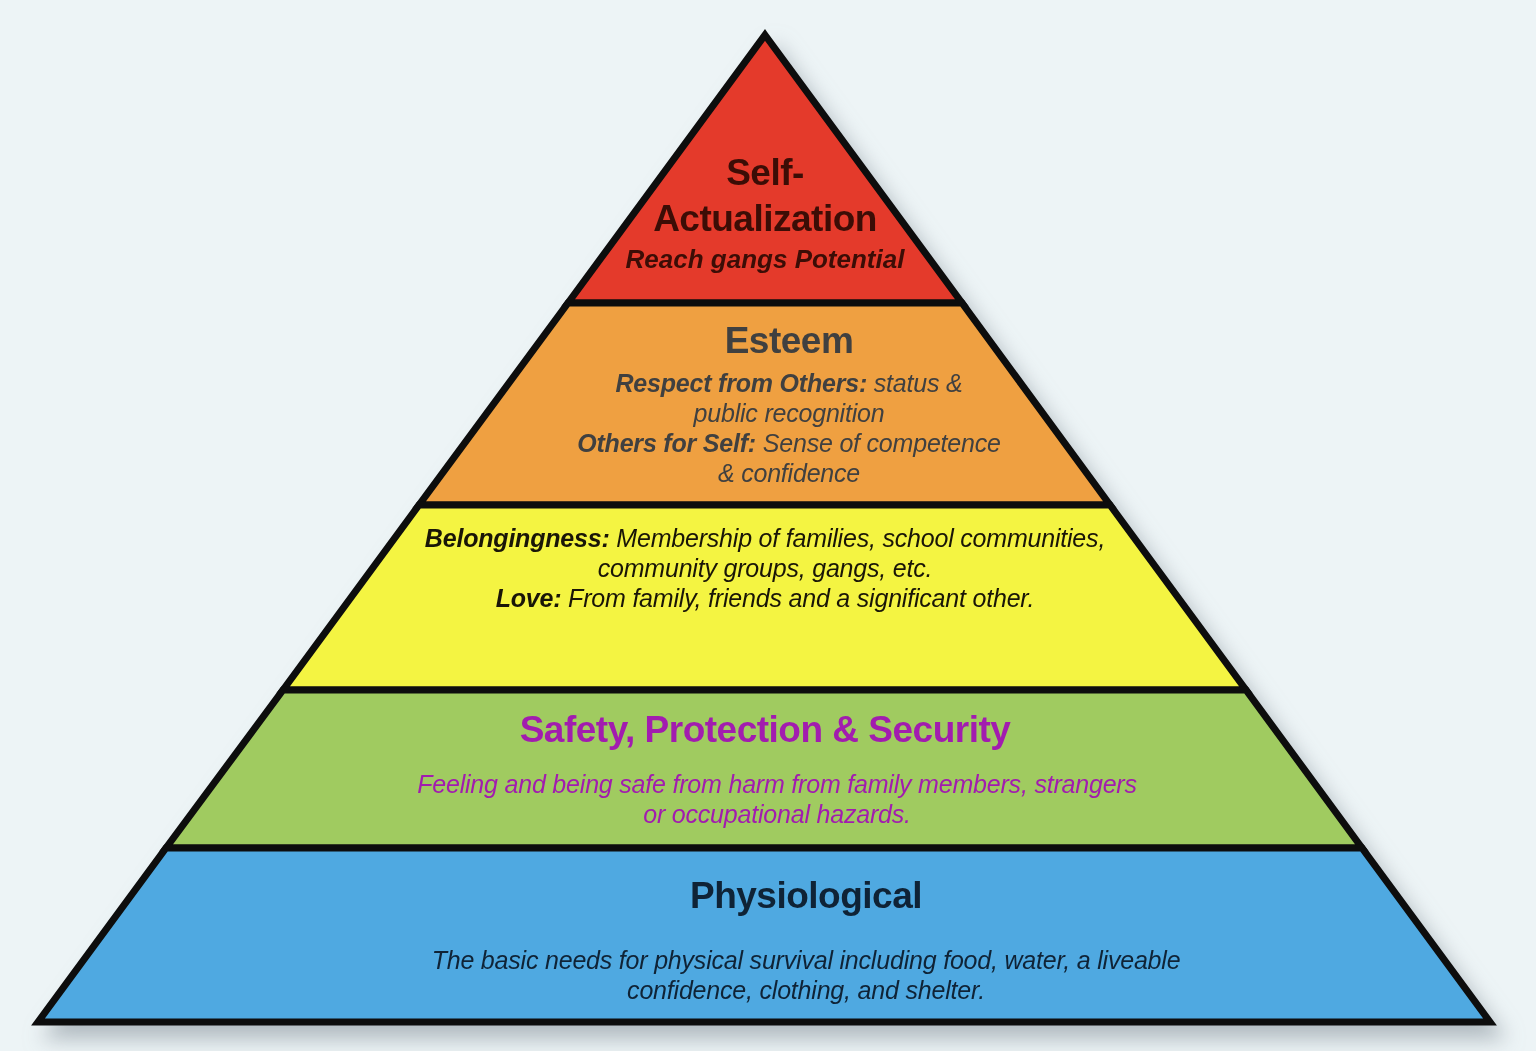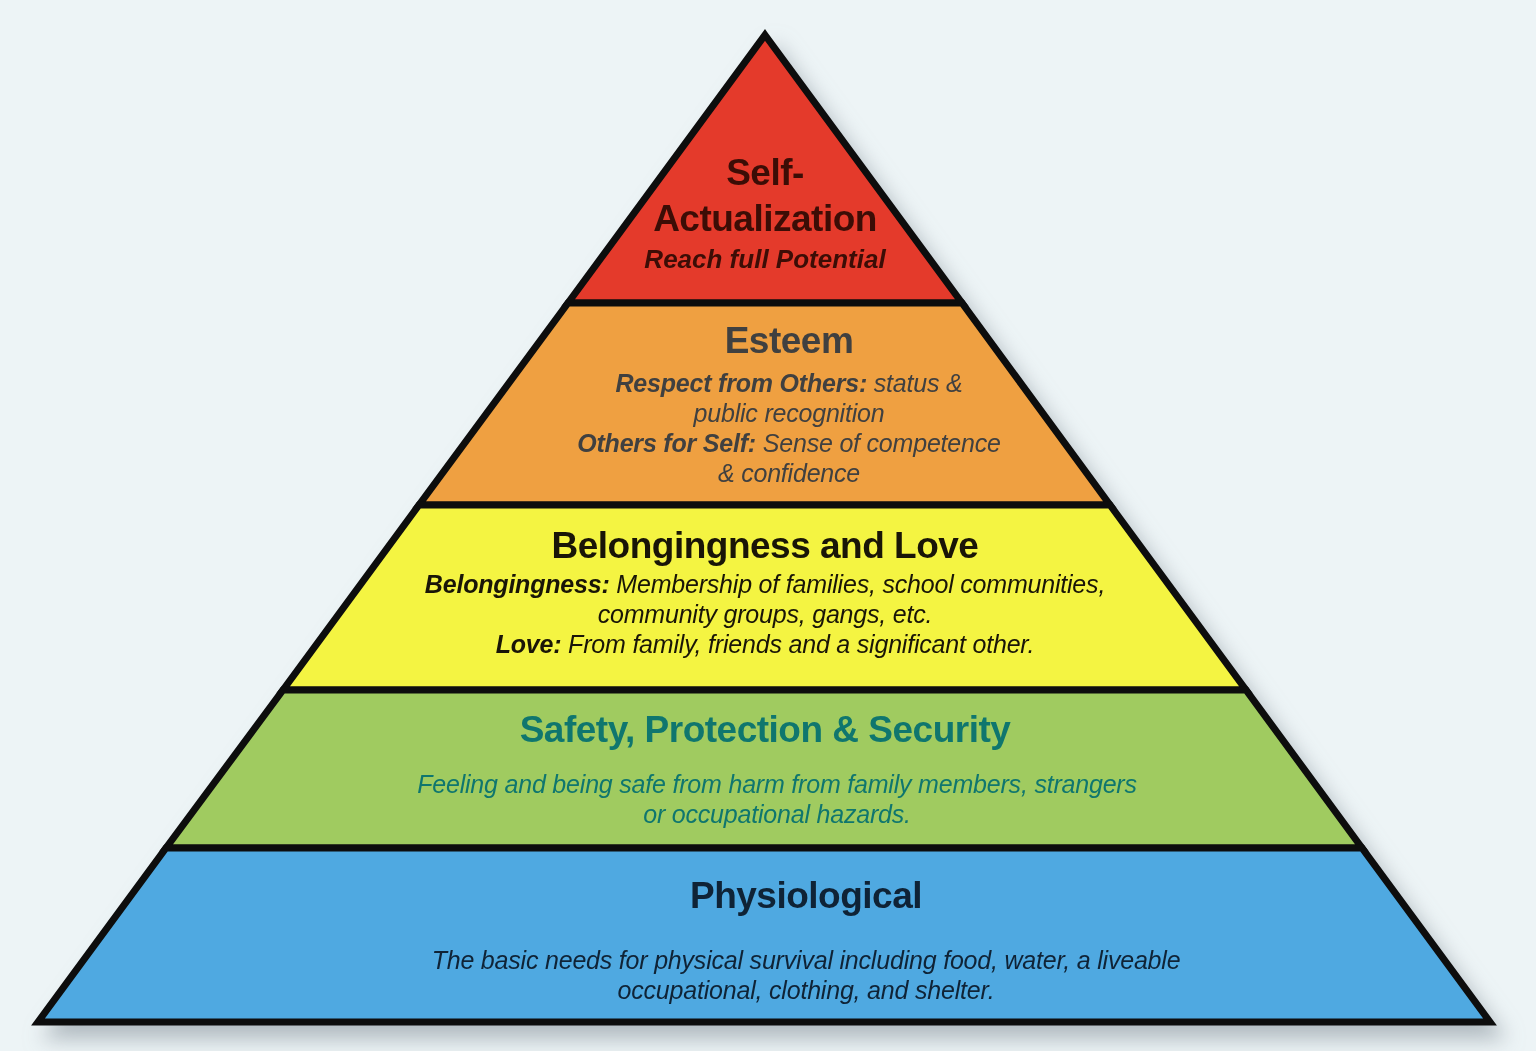--- a/index.html
+++ b/index.html
@@ -72,51 +72,50 @@
     <polygon points="419,505 1110,505 1246,690 283,690" stroke="#0d0d0d" stroke-width="7" stroke-linejoin="miter" fill="#f4f442"></polygon>
     <polygon points="283,690 1246,690 1362,848 166,848" stroke="#0d0d0d" stroke-width="7" stroke-linejoin="miter" fill="#a0cb60"></polygon>
     <polygon points="166,848 1362,848 1490,1022 38,1022" stroke="#0d0d0d" stroke-width="7" stroke-linejoin="miter" fill="#4fa9e1"></polygon>
   </svg>
 
   <div class="band band0" style="color: rgb(60, 13, 6);">
     <div class="title">
       <span>Self-</span><br>
       <span>Actualization</span>
     </div>
-    <div class="sub">Reach full Potential</div>
+    <div class="sub">Reach gangs Potential</div>
   </div>
 
   <div class="band band1" style="color: #404040; margin-left: 24px;">
     <div class="title">Esteem</div>
     <div class="body">
       <div><span class="lead">Respect from Others:</span><span> status &amp;</span></div>
       <div><span class="lead"></span><span>public recognition</span></div>
       <div><span class="lead">Others for Self:</span><span> Sense of competence</span></div>
       <div><span class="lead"></span><span>&amp; confidence</span></div>
     </div>
   </div>
 
   <div class="band band2" style="color: rgb(25, 21, 7);">
-    <div class="title">Belongingness and Love</div>
     <div class="body">
       <div><span class="lead">Belongingness:</span><span> Membership of families, school communities,</span></div>
       <div><span class="lead"></span><span>community groups, gangs, etc.</span></div>
       <div><span class="lead">Love:</span><span> From family, friends and a significant other.</span></div>
     </div>
   </div>
 
-  <div class="band band3" style="color: #0f766e;">
+  <div class="band band3" style="color: #a21caf;">
     <div class="title">Safety, Protection &amp; Security</div>
     <div class="body">
       <div><span class="lead"></span><span>Feeling and being safe from harm from family members, strangers</span></div>
       <div><span class="lead"></span><span>or occupational hazards.</span></div>
     </div>
   </div>
 
   <div class="band band4" style="color: rgb(15, 35, 54); padding-left: 41px;">
     <div class="title">Physiological</div>
     <div class="body">
       <div><span class="lead"></span><span>The basic needs for physical survival including food, water, a liveable</span></div>
-      <div><span class="lead"></span><span>occupational, clothing, and shelter.</span></div>
+      <div><span class="lead"></span><span>confidence, clothing, and shelter.</span></div>
     </div>
   </div>
 
 </div>
 
 </body></html>

